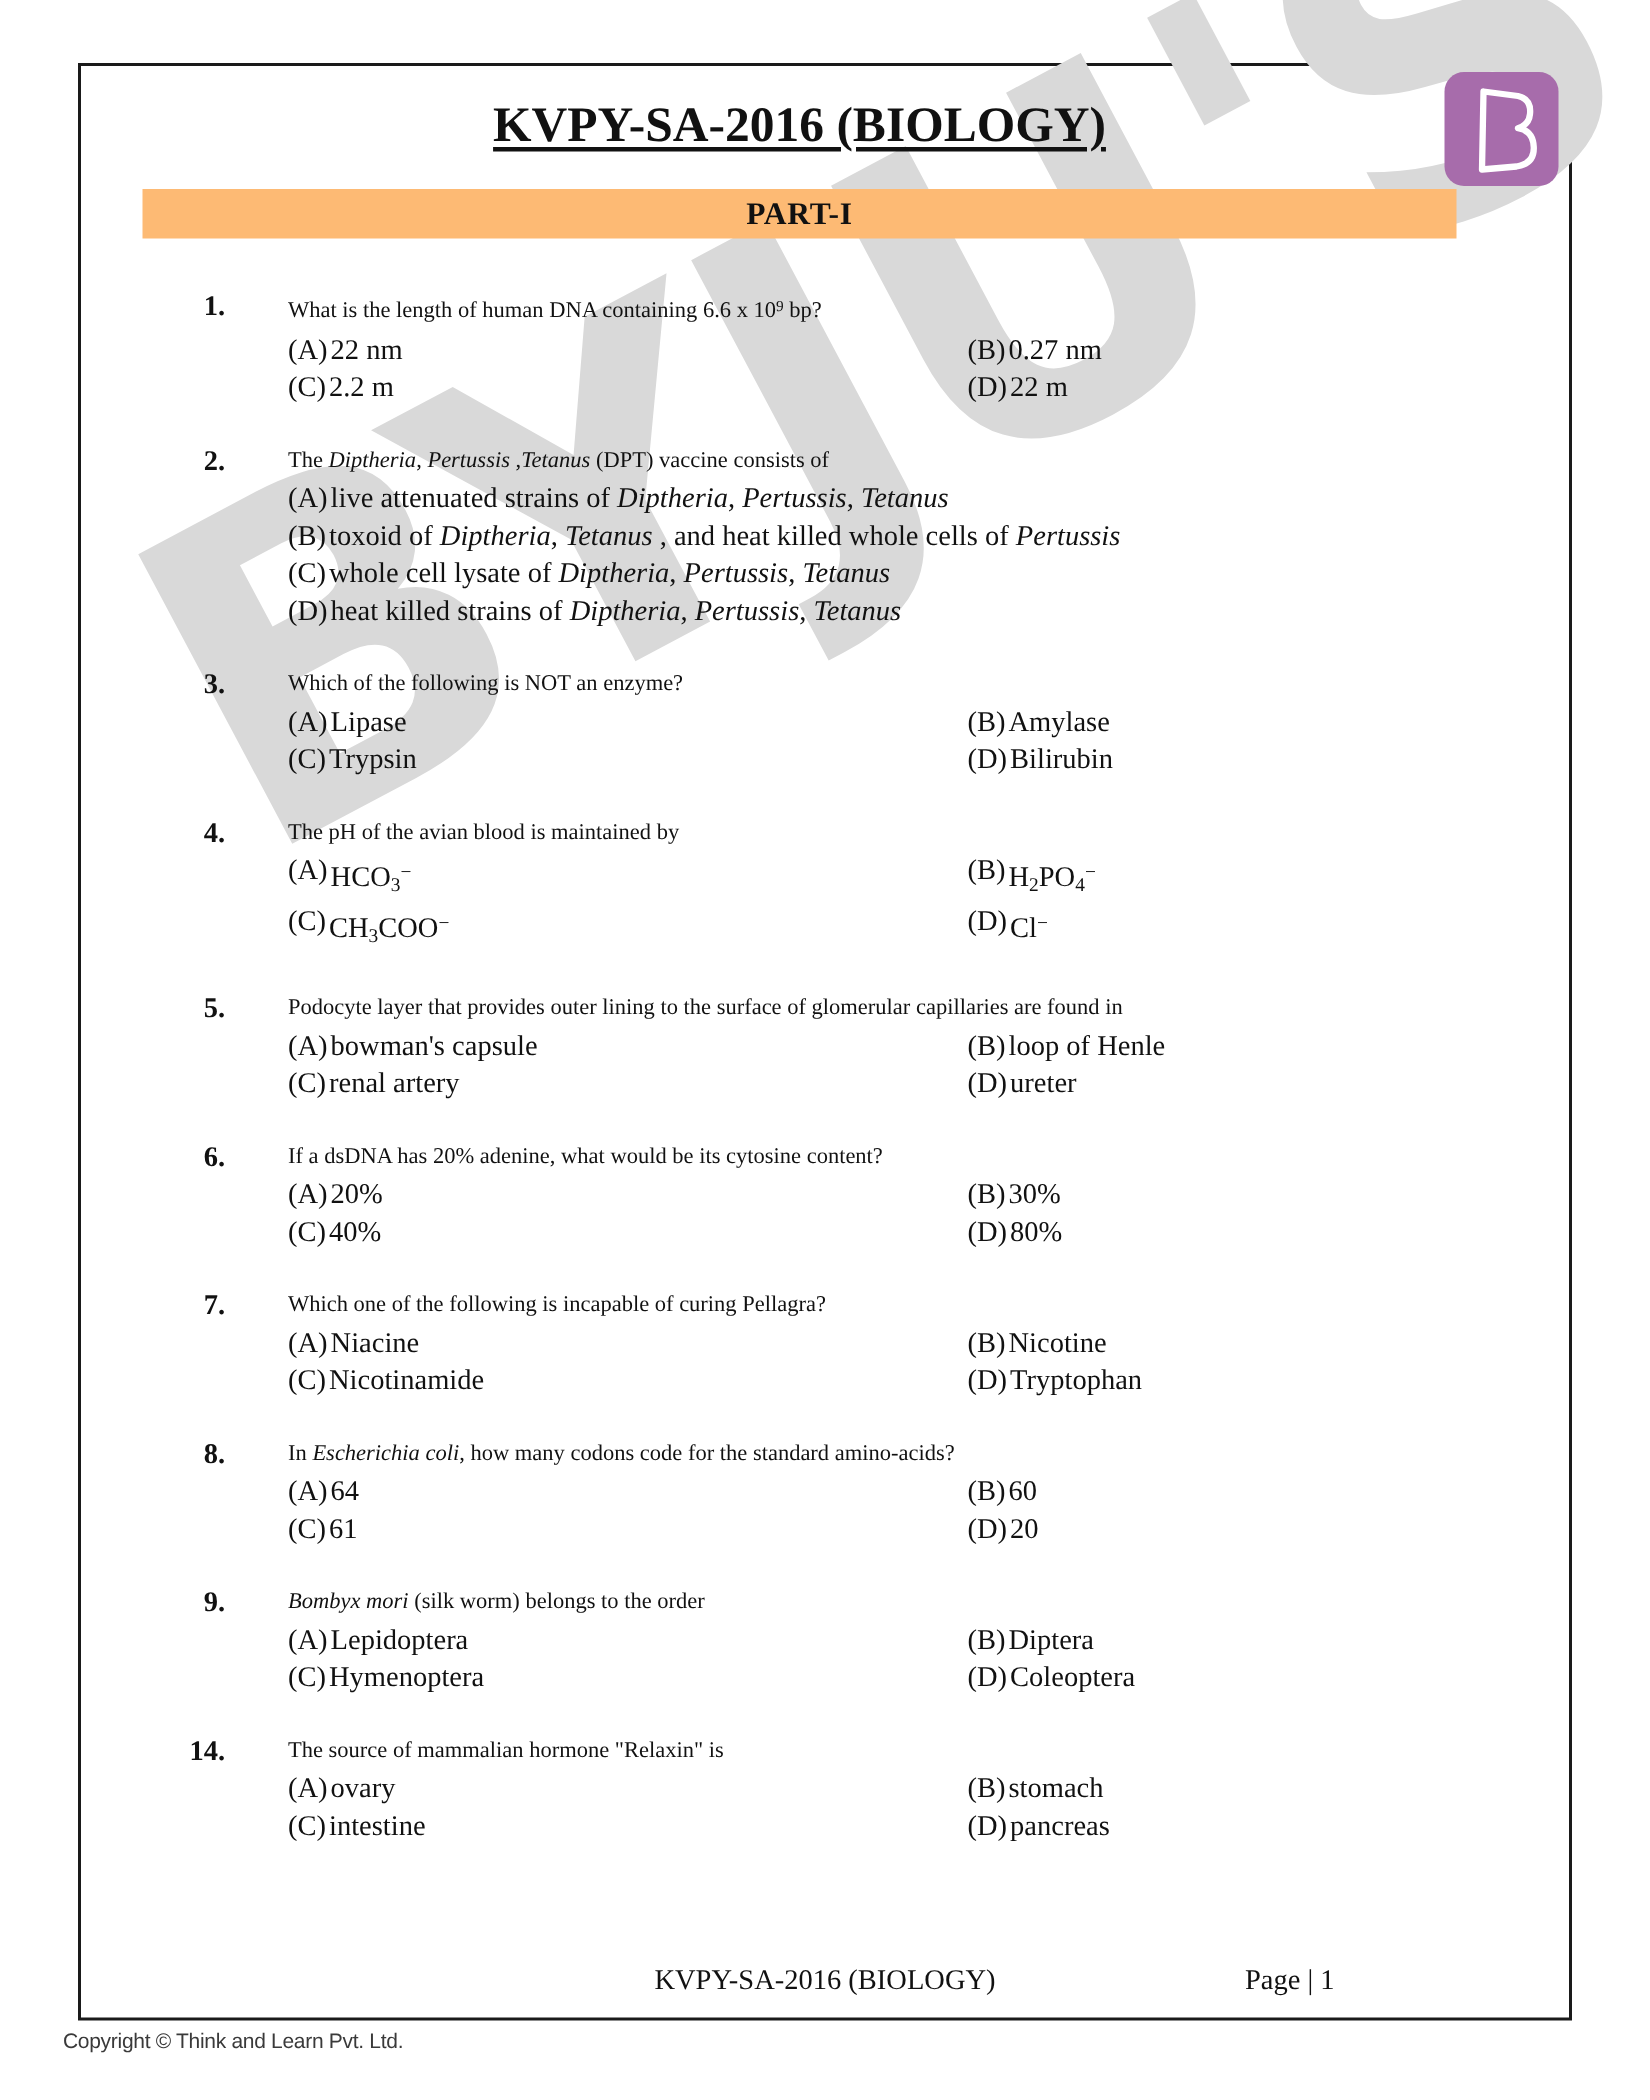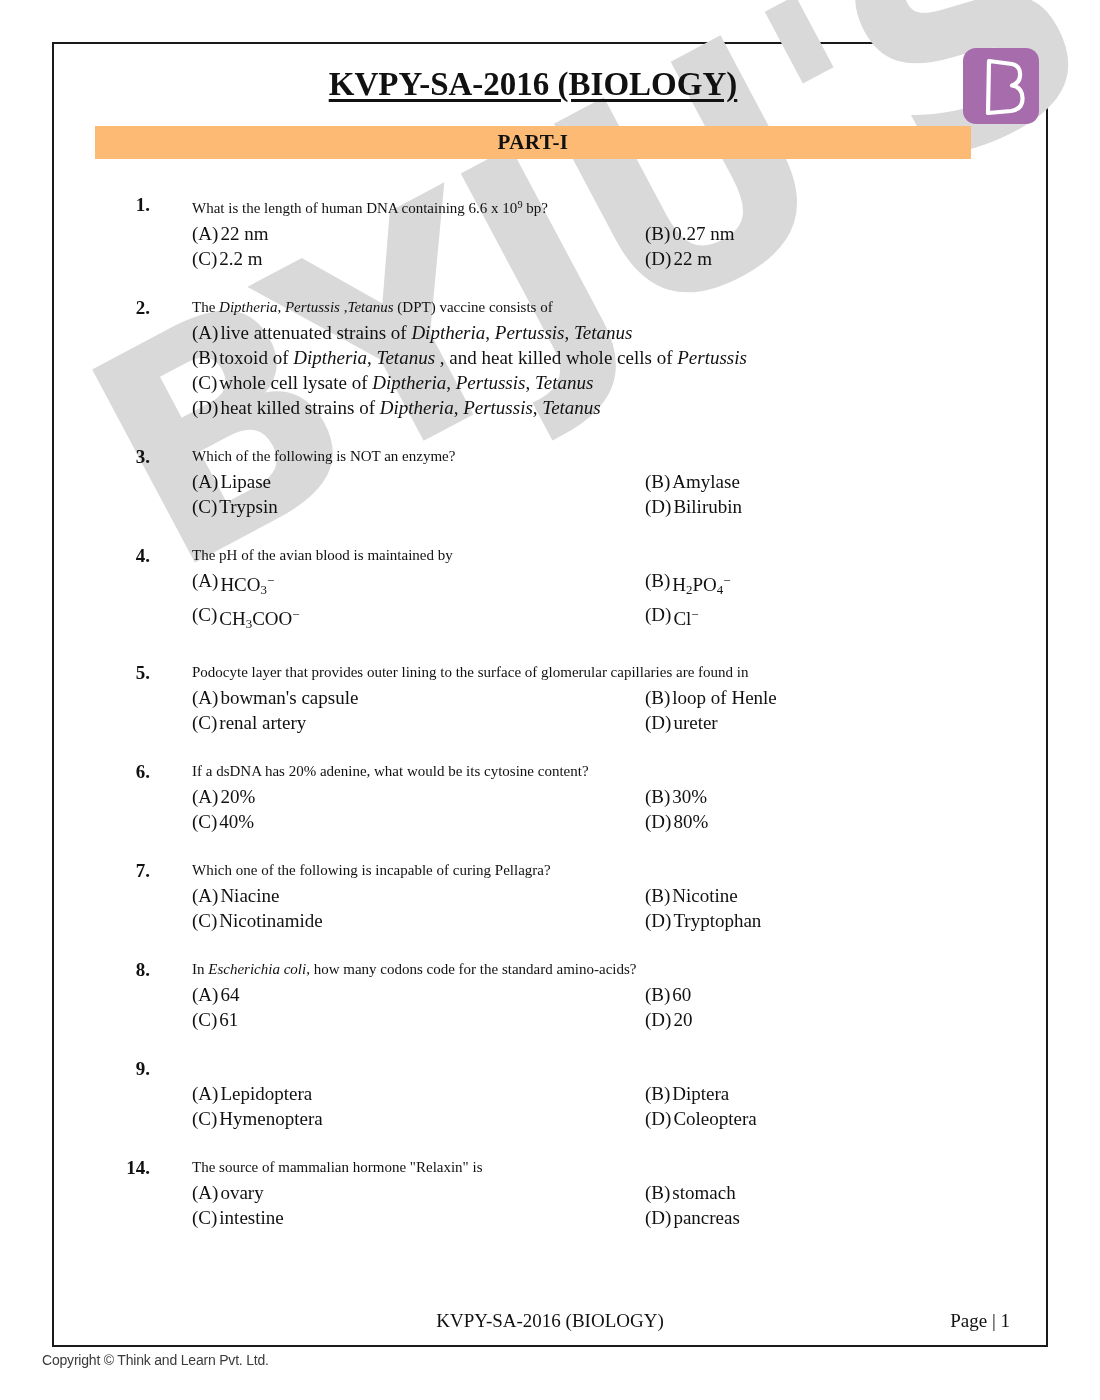--- a/index.html
+++ b/index.html
@@ -173,21 +173,21 @@
     top: 1310px;
     width: 1100px;
     text-align: center;
     font-size: 19px;
   }
   #footer-page {
     position: absolute;
     left: 830px;
     top: 1310px;
     width: 180px;
-    text-align: right;
+    text-align: left;
     font-size: 19px;
   }
   #footer-copyright {
     position: absolute;
     left: 42px;
     top: 1352px;
     font-family: "Liberation Sans", sans-serif;
     font-size: 14px;
     color: #3a3a3a;
     letter-spacing: -0.2px;
@@ -440,20 +440,21 @@
             <div class="opt col-r">
               <span class="opt-tag">(D)</span>
               <span class="opt-txt">20</span>
             </div>
           </div>
         </div>
       </div>
       <div class="q-block">
         <div class="q-head">
           <div class="q-num">9.</div>
+          <div class="q-stem"><i class="sci">Bombyx mori</i> (silk worm) belongs to the order</div>
         </div>
         <div class="opts">
           <div class="opt-row">
             <div class="opt col-l">
               <span class="opt-tag">(A)</span>
               <span class="opt-txt">Lepidoptera</span>
             </div>
             <div class="opt col-r">
               <span class="opt-tag">(B)</span>
               <span class="opt-txt">Diptera</span>

